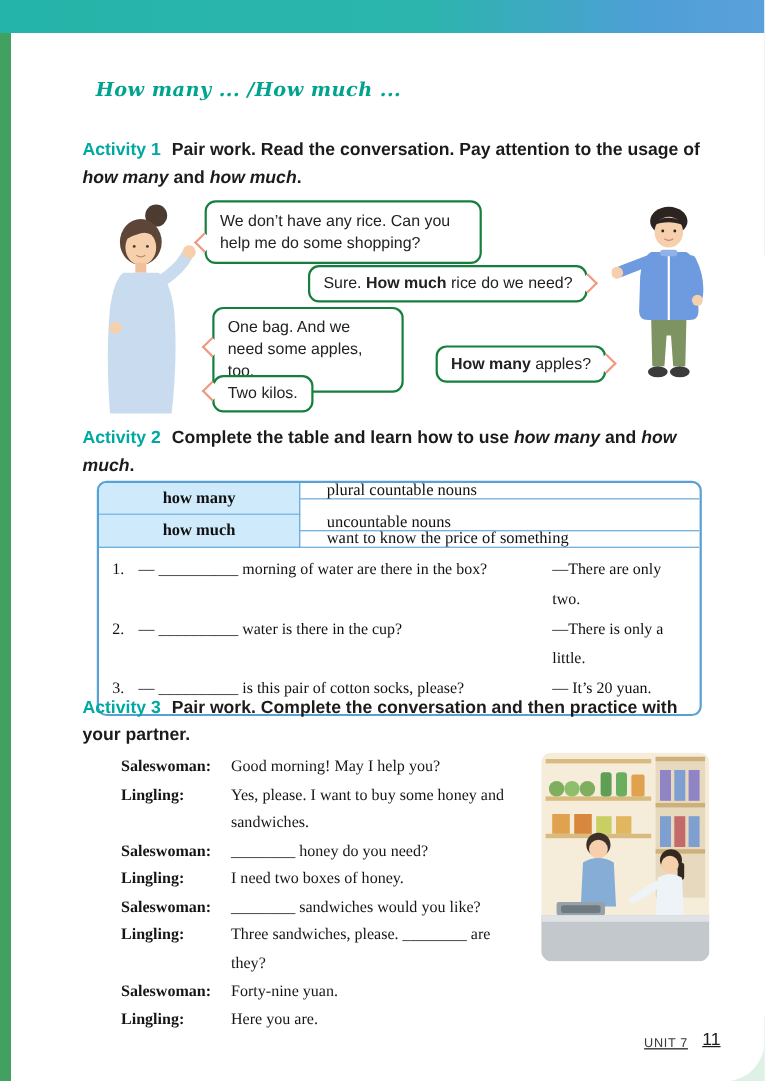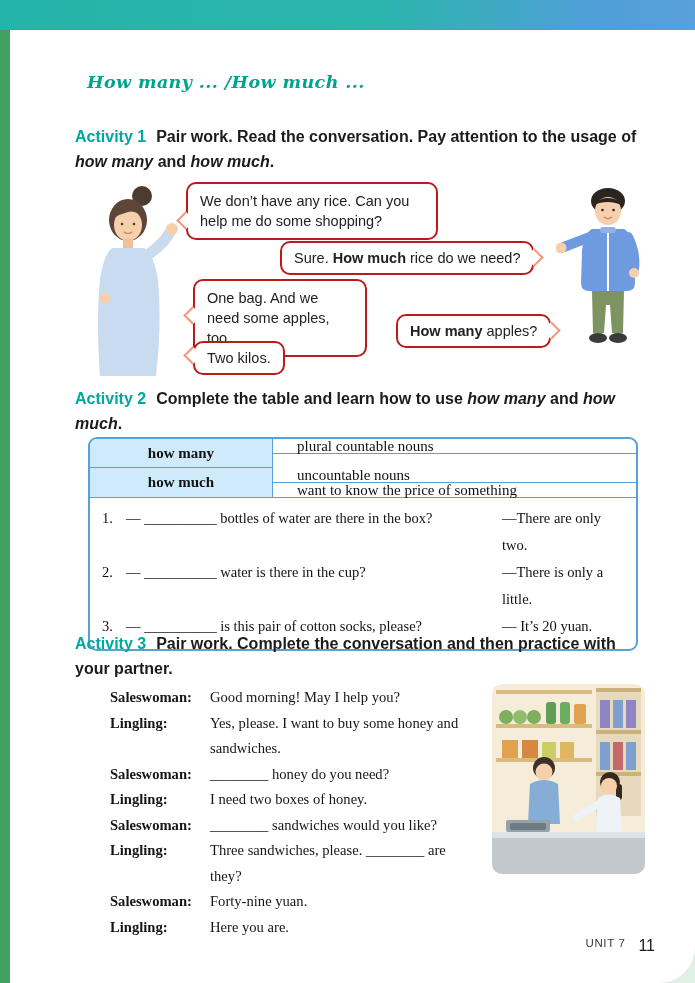--- a/index.html
+++ b/index.html
@@ -14,21 +14,21 @@
 
   .title { position:absolute; left:87px; top:72px; font-family:"DejaVu Serif", serif;
            font-style:italic; font-weight:bold; font-size:17.5px; letter-spacing:.4px; color:#00a48e; }
 
   .act-head { position:absolute; left:75px; width:568px; font-size:16px; font-weight:bold;
               line-height:1.55; color:#1d1b1a; }
   .act-label { color:#00a8a2; margin-right:10px; }
   .ph { font-style:italic; }
 
   
-  .bubble { position:absolute; background:#fff; border:2px solid #b91c1c; border-radius:10px;
+  .bubble { position:absolute; background:#fff; border:2px solid #15803d; border-radius:10px;
             padding:7px 12px; font-size:14.5px; line-height:1.38; color:#222; z-index:6; }
   .bubble.oneline { padding:5px 12px; white-space:nowrap; }
   .tail { position:absolute; width:13px; height:13px; background:#fff; transform:rotate(45deg); z-index:5; }
   .tail.tl { left:-9px; border-left:2px solid #f0997f; border-bottom:2px solid #f0997f; }
   .tail.tr { right:-9px; border-right:2px solid #f0997f; border-top:2px solid #f0997f; }
 
   .illo { position:absolute; z-index:5; }
 
   
   .tbl { position:absolute; left:88px; top:437px; width:550px; background:#fff;
@@ -49,21 +49,21 @@
   
   .dlg { position:absolute; left:88px; top:685px; width:392px;
          font-family:"Liberation Serif", serif; color:#161616; }
   .dlg-line { display:flex; font-size:14.6px; line-height:25.5px; }
   .spk { width:100px; flex:none; font-weight:bold;margin-left:22px; }
   .dtx { flex:1; }
 
   .shop { position:absolute; left:492px; top:684px; width:153px; height:190px;
           border-radius:10px; overflow:hidden; z-index:5; }
 
-  .footer { position:absolute; top:937px; right:40px; display:flex; align-items:flex-start; gap:13px; }
+  .footer { position:absolute; top:937px; right:40px; display:flex; align-items:flex-end; gap:13px;text-decoration:underline; }
   .unit { font-size:11.5px; letter-spacing:.6px; color:#3a3a3a; }
   .pnum { font-size:16px; color:#1a1a1a; }
 </style>
 </head>
 <body>
 
 <div class="page">
   <div class="topbar"></div>
   <div class="leftbar"></div>
   <div class="sheet"></div>
@@ -148,21 +148,21 @@
       <div class="tbl-grid">
         <div class="hcell" style="height:29px;">how many</div>
         <div class="vcell">plural countable nouns</div>
         <div class="hcell span2">how much</div>
         <div class="vcell">uncountable nouns</div>
         <div class="vcell">want to know the price of something</div>
       </div>
       <div class="qs">
         <div class="qline">
           <span class="qnum">1.</span>
-          <span class="qtext">— __________ bottles of water are there in the box?</span>
+          <span class="qtext">— __________ morning of water are there in the box?</span>
           <span class="qans">—There are only two.</span>
         </div>
         <div class="qline">
           <span class="qnum">2.</span>
           <span class="qtext">— __________ water is there in the cup?</span>
           <span class="qans">—There is only a little.</span>
         </div>
         <div class="qline">
           <span class="qnum">3.</span>
           <span class="qtext">— __________ is this pair of cotton socks, please?</span>

